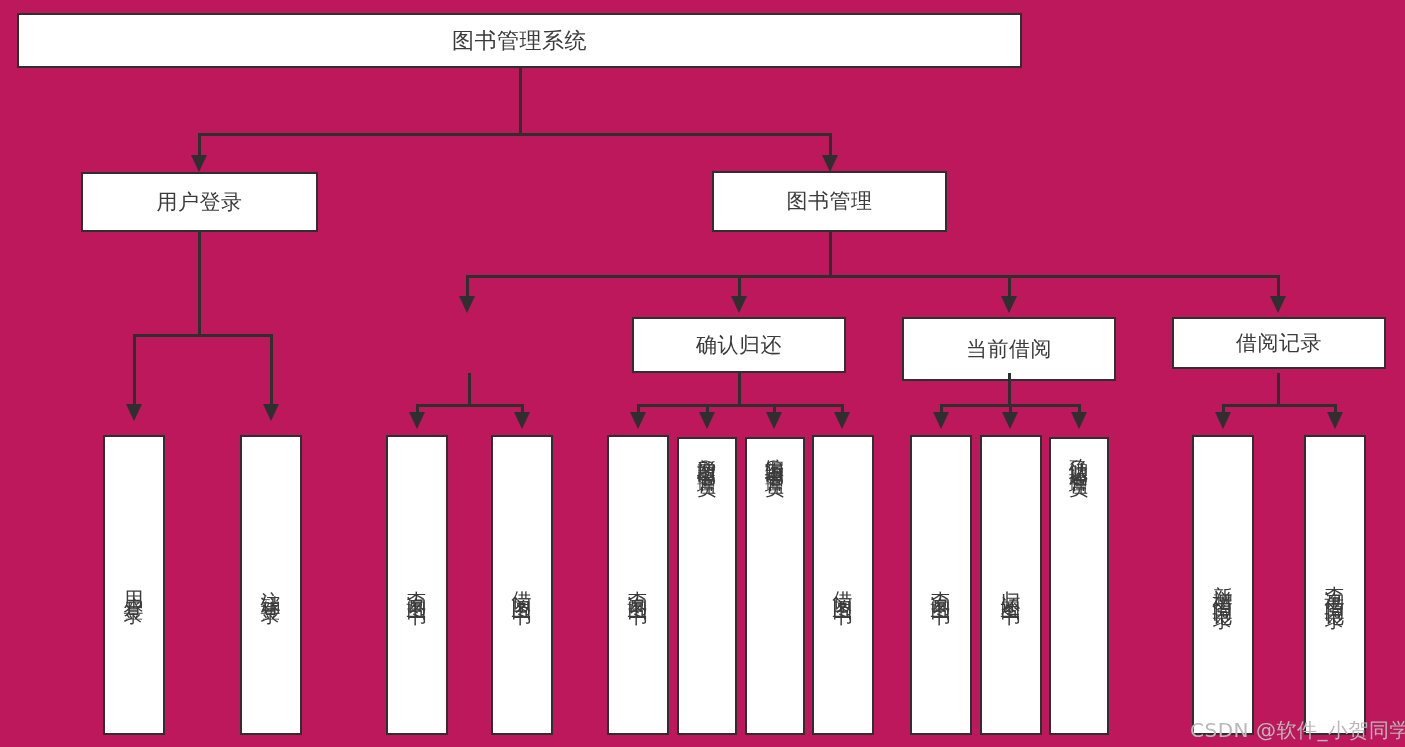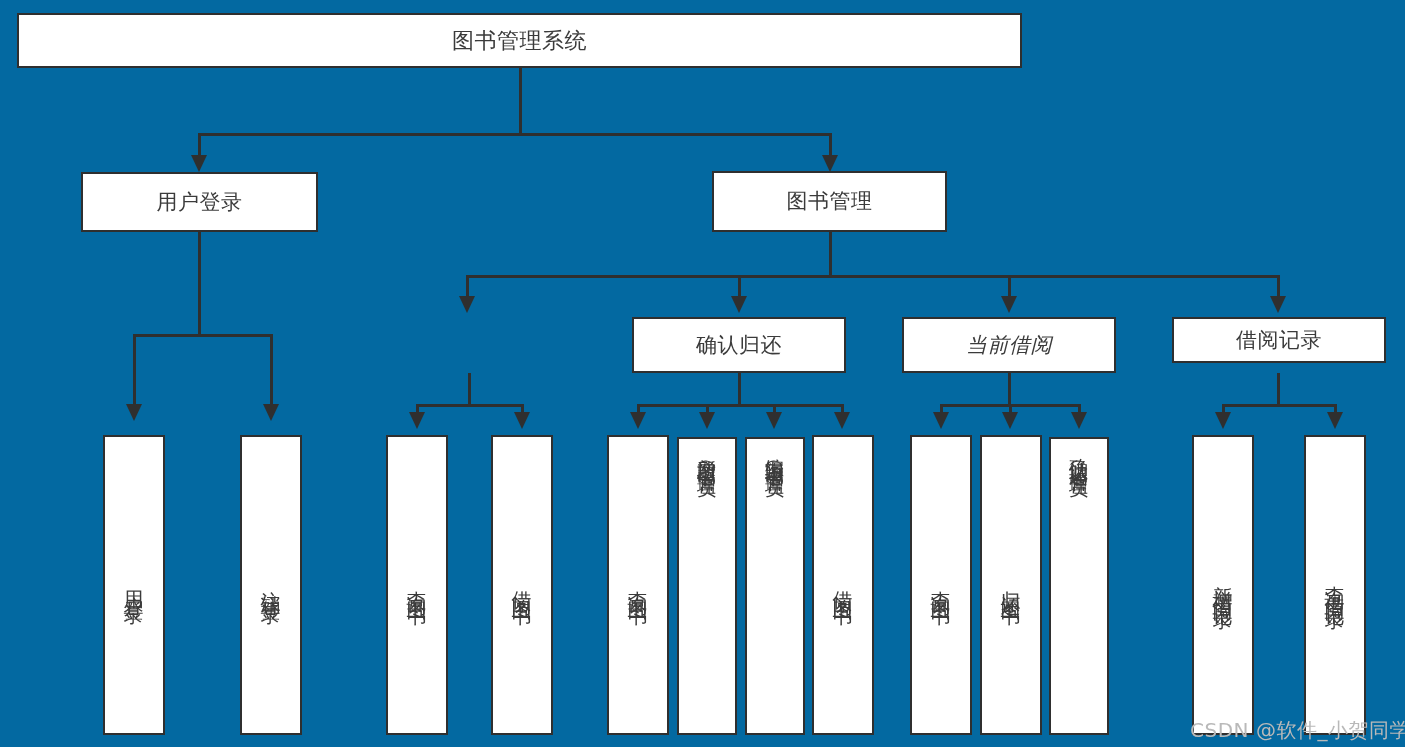--- a/index.html
+++ b/index.html
@@ -4,21 +4,21 @@
 <style>
   html, body {
     margin: 0;
     padding: 0;
     background: #ffffff;
   }
   #canvas {
     position: relative;
     width: 1405px;
     height: 747px;
-    background: #0369a1;
+    background: #be185d;
     font-family: "DejaVu Sans", "Liberation Sans", sans-serif;
     overflow: hidden;
   }
   
   .node {
     position: absolute;
     box-sizing: border-box;
     border: 2.5px solid #2f2f2f;
     background: #ffffff;
     display: flex;
@@ -122,24 +122,24 @@
   <div class="ln v" style="left:738px; top:275px; width:2.5px; height:23px;"></div>
   <div class="arrow" style="left:731px; top:296px;"></div>
   <div class="ln v" style="left:1008px; top:275px; width:2.5px; height:23px;"></div>
   <div class="arrow" style="left:1001px; top:296px;"></div>
   <div class="ln v" style="left:1277px; top:275px; width:2.5px; height:23px;"></div>
   <div class="arrow" style="left:1270px; top:296px;"></div>
 
   <div class="node h" style="left:632px; top:317px; width:214px; height:56px;">
     <span class="label">确认归还</span>
   </div>
-  <div class="node h" style="left:902px; top:317px; width:214px; height:56px;font-style:italic;">
+  <div class="node h" style="left:902px; top:317px; width:214px; height:64px;">
     <span class="label">当前借阅</span>
   </div>
-  <div class="node h" style="left:1172px; top:317px; width:214px; height:46px;">
+  <div class="node h" style="left:1172px; top:317px; width:214px; height:52px;">
     <span class="label">借阅记录</span>
   </div>
 
   <div class="ln v" style="left:468px; top:373px; width:2.5px; height:33px;"></div>
   <div class="ln h" style="left:416px; top:404px; width:108px; height:2.5px;"></div>
   <div class="ln v" style="left:416px; top:404px; width:2.5px; height:12px;"></div>
   <div class="arrow" style="left:409px; top:412px;"></div>
   <div class="ln v" style="left:521px; top:404px; width:2.5px; height:12px;"></div>
   <div class="arrow" style="left:514px; top:412px;"></div>
 

